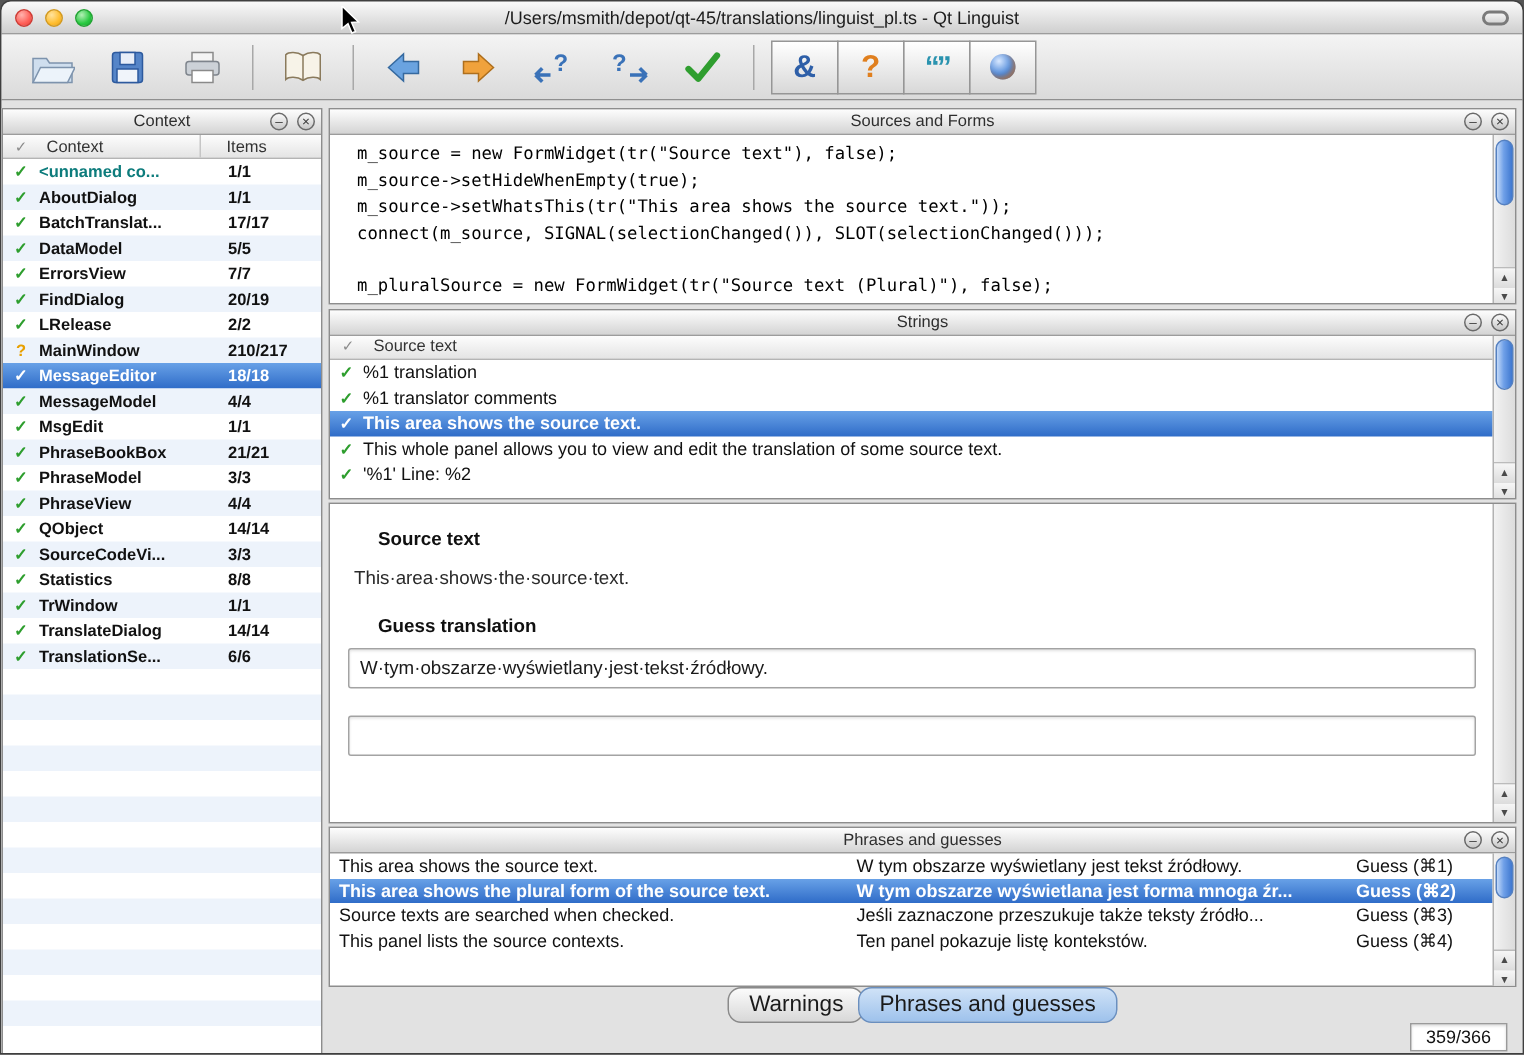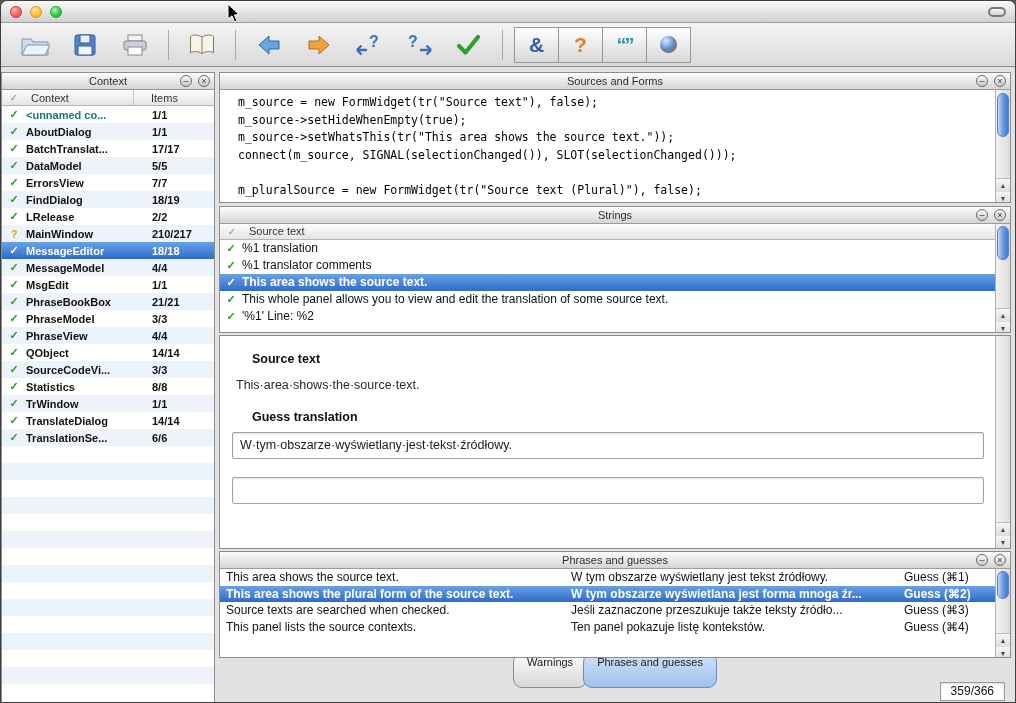--- a/index.html
+++ b/index.html
@@ -119,40 +119,41 @@
   .ph-colhead, .ph-rows { margin-right:15px; }
   .ph-src { width:345px; }
   .ph-tr { width:333px; }
   .ph-def { flex:1; border-right:none; }
   .ph-row { height:16.5px; display:flex; align-items:center; font-size:12px; color:#111; }
   .ph-row.sel { background:linear-gradient(#68a1e7,#2f6cc8); color:#fff; font-weight:bold; }
   .ph-cell { padding-left:6px; white-space:nowrap; overflow:hidden; }
 
   
   .tabs-row { height:20px; margin:2px 0; display:flex; justify-content:center; align-items:center; }
-  .dock-tab { font-size:11px; color:#1a1a1a; padding:2px 13px 19px;
+  .dock-tab { font-size:15px; color:#1a1a1a; padding:2px 13px 3px;
               border:1px solid #8a8a8a; background:linear-gradient(#fbfbfb,#d8d8d8);
               border-radius:9px; cursor:pointer;text-align:right; }
   .dock-tab + .dock-tab { margin-left:-4px; }
   .dock-tab.active { background:linear-gradient(#cfe2f7,#9ec2ec); border-color:#6a8fbf; }
   .status-row { height:22px; display:flex; justify-content:flex-end; align-items:flex-start; padding-right:6px; }
   .status-box { border:1px solid #9a9a9a; background:#fff; font-size:12px; color:#111;
                 padding:1px 10px 2px; box-shadow:inset 0 1px 2px rgba(0,0,0,.15); }
 </style>
 </head>
 <body>
 
 <div class="window">
 
   <div class="titlebar">
     <div class="traffic">
       <span class="tl red"></span>
       <span class="tl yellow"></span>
       <span class="tl green"></span>
     </div>
+    <div class="title">/Users/msmith/depot/qt-45/translations/linguist_pl.ts - Qt Linguist</div>
     <span class="tb-toggle"></span>
     <svg class="cursor" width="14" height="20" viewBox="0 0 14 20">
       <path d="M1 0 L1 15 L5 11.8 L7.6 18 L10 17 L7.4 11 L12 10.6 Z" fill="#000" stroke="#fff" stroke-width="1"></path>
     </svg>
   </div>
 
   <div class="toolbar">
     <button class="tb-btn">
       <svg width="30" height="24" viewBox="0 0 30 24">
         <path d="M2 6 h9 l2 3 h15 v13 h-26 z" fill="#cfdeee" stroke="#7d93ad"></path>
@@ -261,21 +262,21 @@
               <span class="ctx-items">5/5</span>
             </div>
             <div class="ctx-row">
               <span class="row-icon check">✓</span>
               <span class="ctx-name">ErrorsView</span>
               <span class="ctx-items">7/7</span>
             </div>
             <div class="ctx-row alt">
               <span class="row-icon check">✓</span>
               <span class="ctx-name">FindDialog</span>
-              <span class="ctx-items">18/19</span>
+              <span class="ctx-items">20/19</span>
             </div>
             <div class="ctx-row">
               <span class="row-icon check">✓</span>
               <span class="ctx-name">LRelease</span>
               <span class="ctx-items">2/2</span>
             </div>
             <div class="ctx-row alt">
               <span class="row-icon quest">?</span>
               <span class="ctx-name">MainWindow</span>
               <span class="ctx-items">210/217</span>

